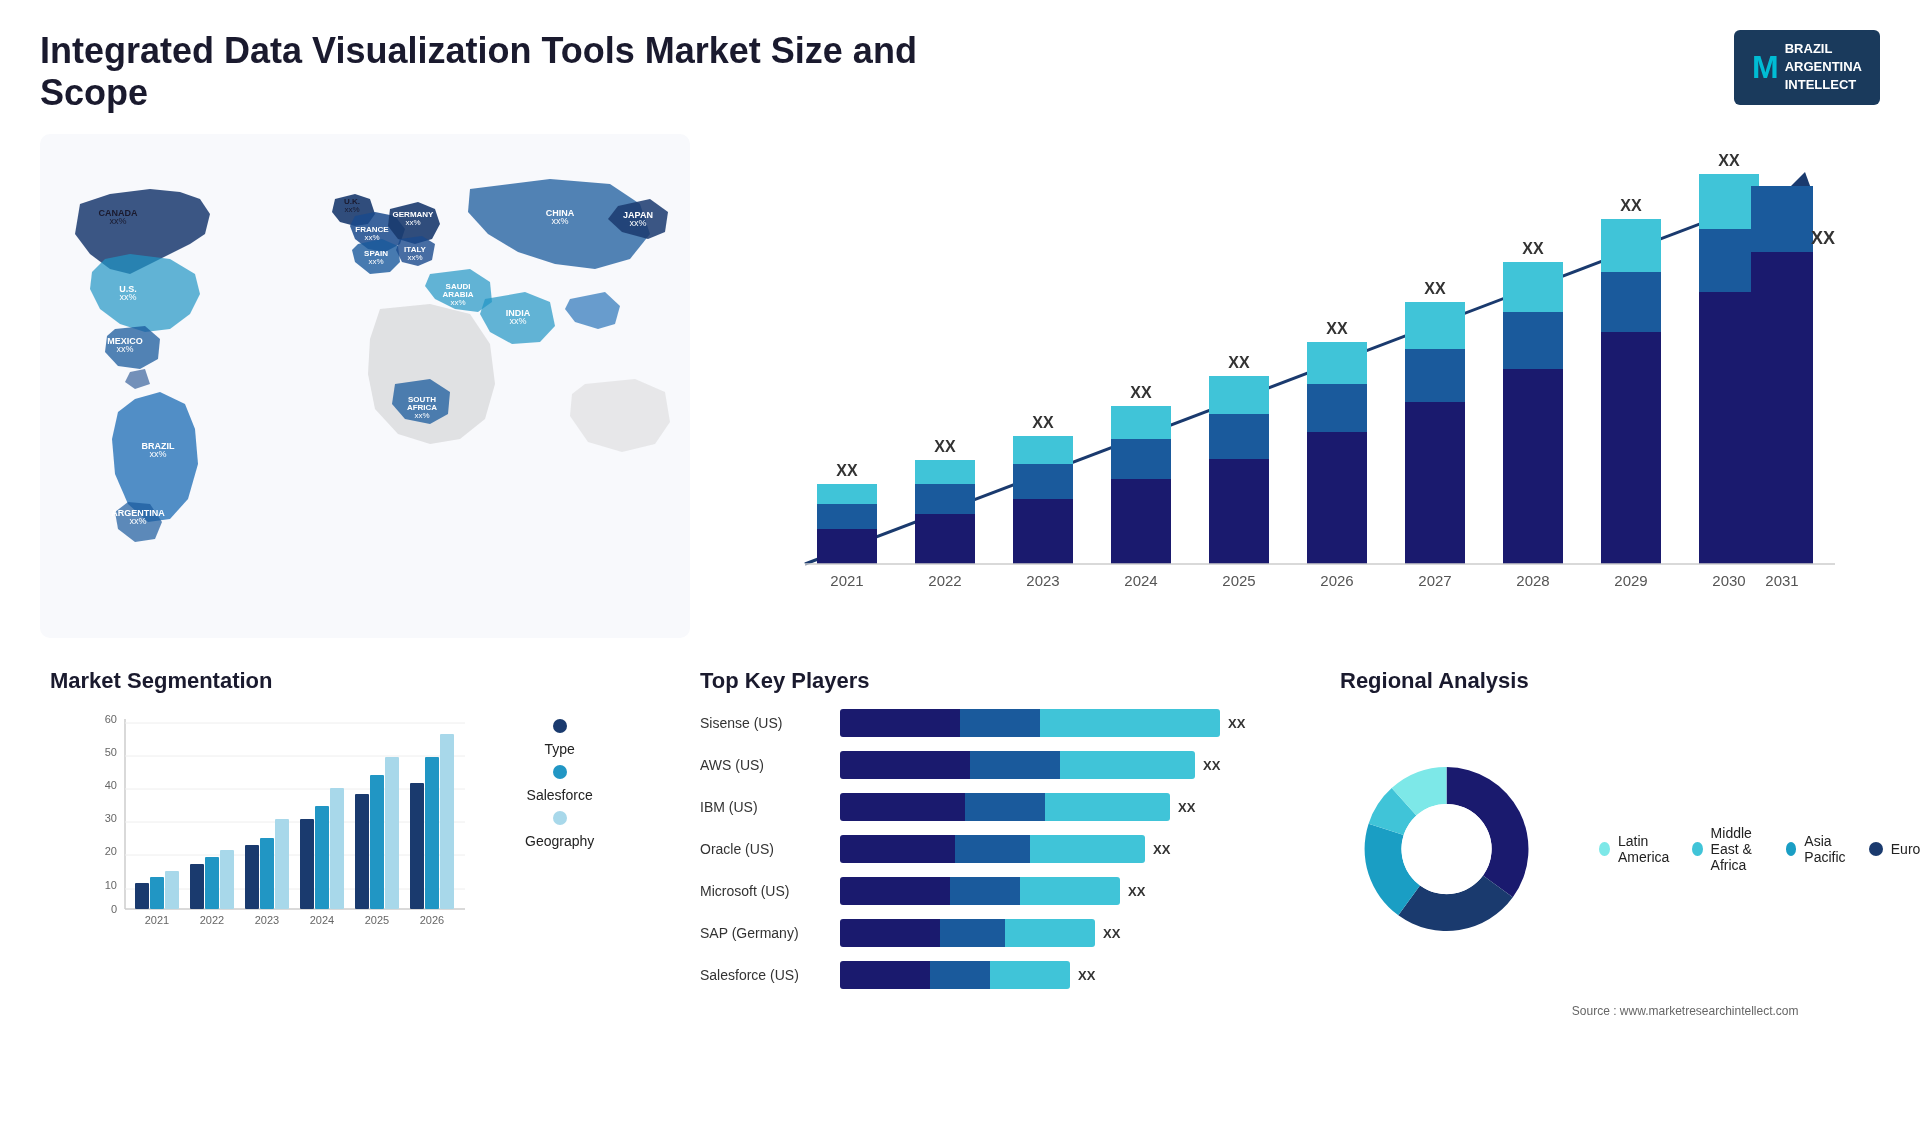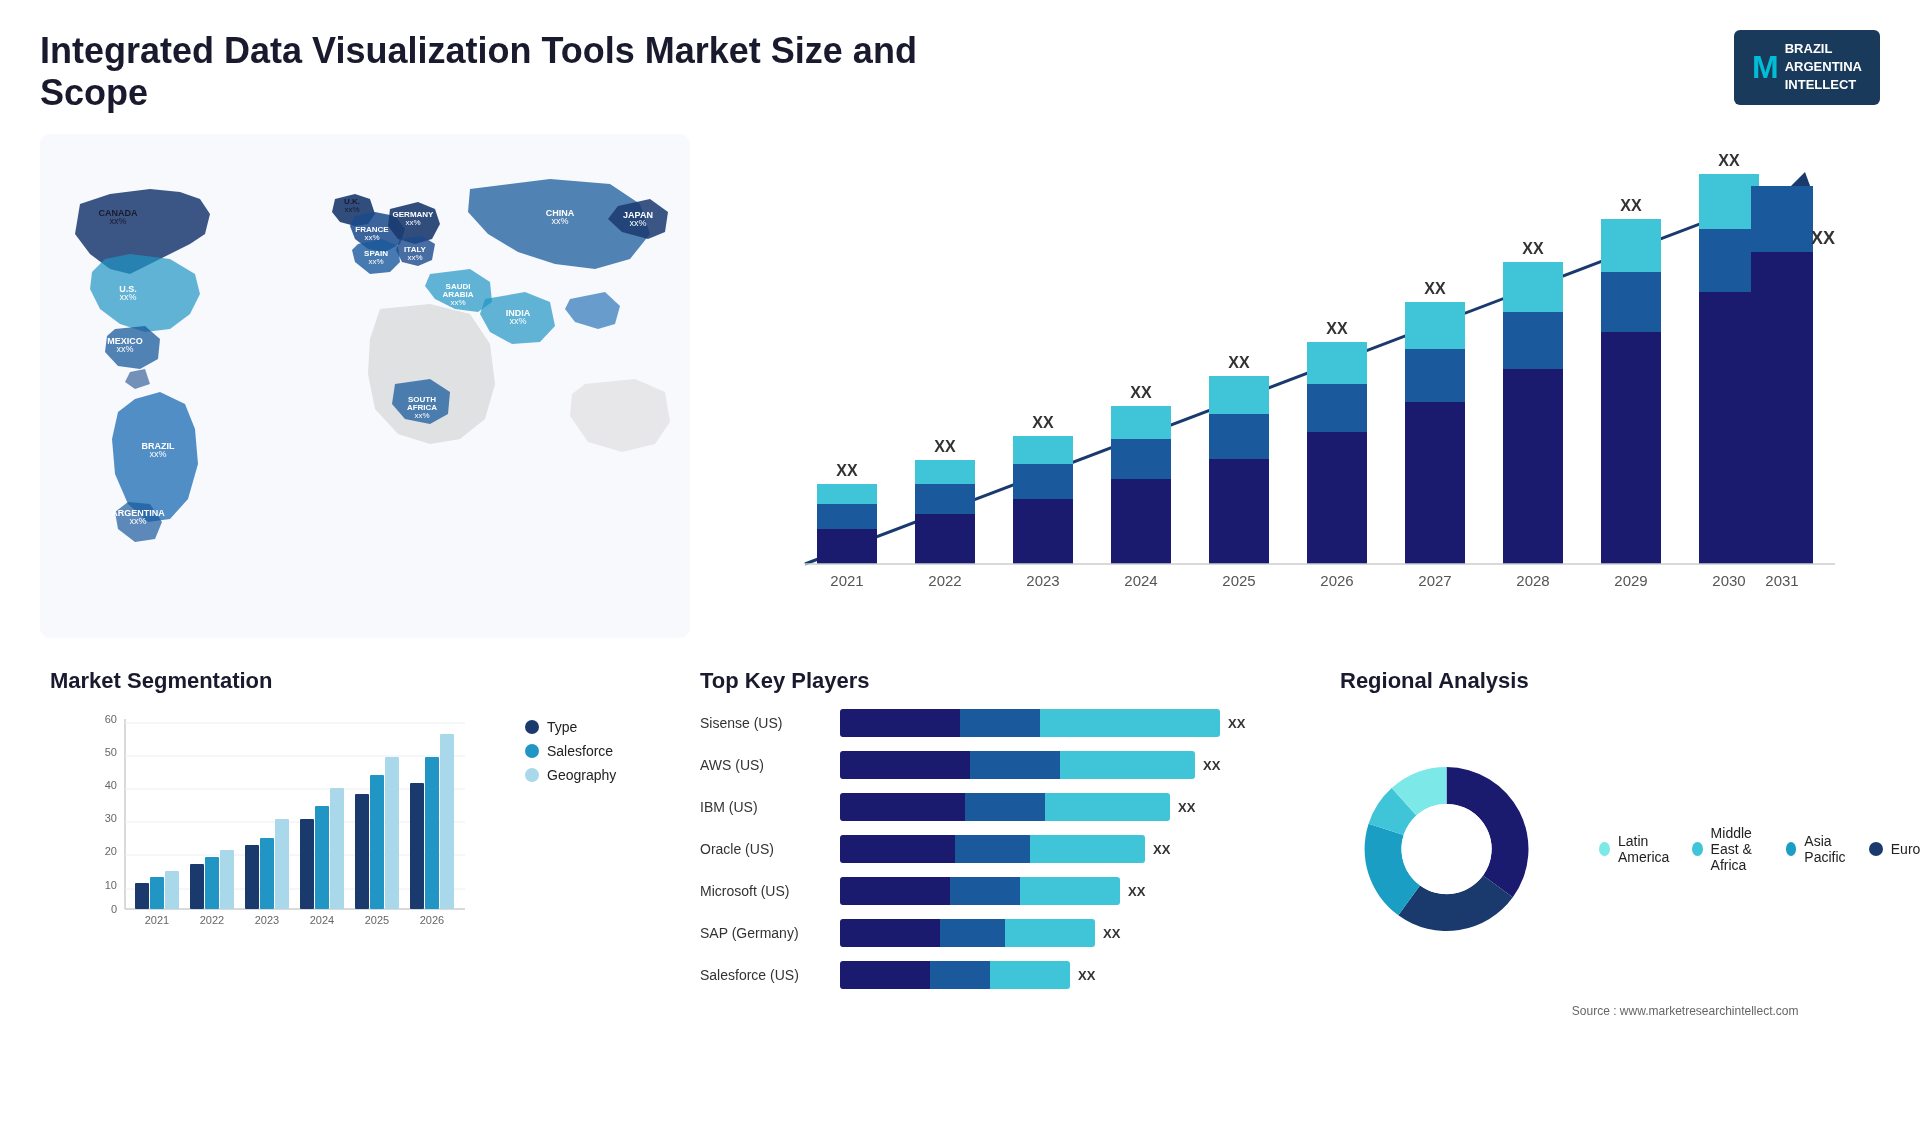--- a/index.html
+++ b/index.html
@@ -66,20 +66,21 @@
       flex-direction: column;
       gap: 8px;
       margin-top: 10px;
       margin-left: 40px;
     }
     .legend-item {
       display: flex;
       align-items: center;
       gap: 8px;
       font-size: 14px;
+      flex-direction: column;
     }
     .legend-dot {
       width: 14px;
       height: 14px;
       border-radius: 50%;
     }
     
     .players-section {
       padding: 10px 20px;
     }

